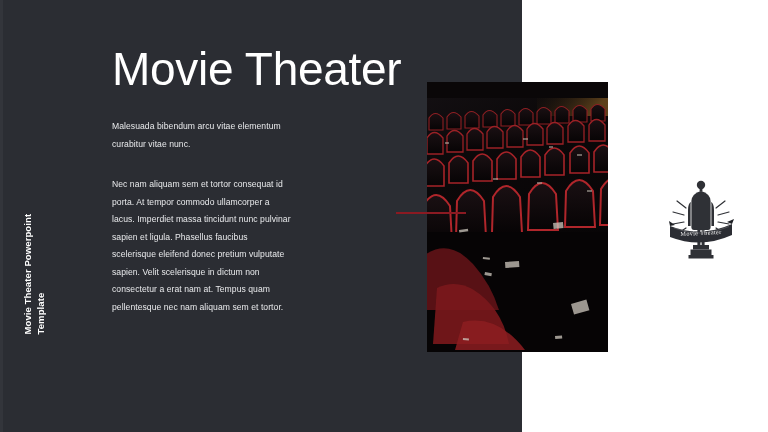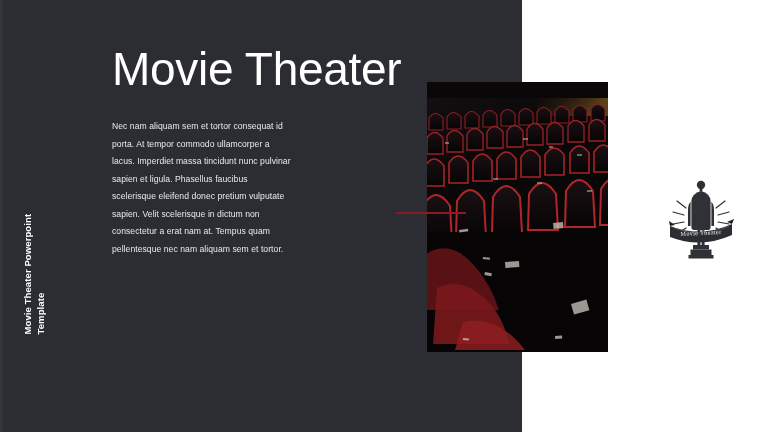--- a/index.html
+++ b/index.html
@@ -65,21 +65,21 @@
     left:112px; top:118px;
     width:182px;
   }
   .para {
     color:#e9eaec;
     font-size:8.6px;
     line-height:17.5px;
     font-weight:400;
     letter-spacing:.05px;
   }
-  .para + .para { margin-top:17px; }
+  .para + .para { margin-top:23px; }
 
   
   .accent-rule {
     position:absolute;
     left:396px; top:212px;
     width:70px; height:2px;
     background:#8b1a22;
     z-index:3;
   }
 
@@ -111,20 +111,21 @@
   <div class="dark-panel"></div>
 
   <div class="side-label">
     <span class="l1">Movie Theater Powerpoint</span>
     <span class="l2">Template</span>
   </div>
 
   <h1 class="title">Movie Theater</h1>
 
   <div class="body-col">
+    <p class="para">Malesuada bibendum arcu vitae elementum curabitur vitae nunc.</p>
     <p class="para">Nec nam aliquam sem et tortor consequat id porta. At tempor commodo ullamcorper a lacus. Imperdiet massa tincidunt nunc pulvinar sapien et ligula. Phasellus faucibus scelerisque eleifend donec pretium vulputate sapien. Velit scelerisque in dictum non consectetur a erat nam at. Tempus quam pellentesque nec nam aliquam sem et tortor.</p>
   </div>
 
   <div class="accent-rule"></div>
 
   <div class="photo">
     <svg viewBox="0 0 181 270" preserveAspectRatio="xMidYMid slice" aria-hidden="true">
       <defs>
         <linearGradient id="bgd" x1="0" y1="0" x2="0.35" y2="1">
           <stop offset="0" stop-color="#141013"></stop>

